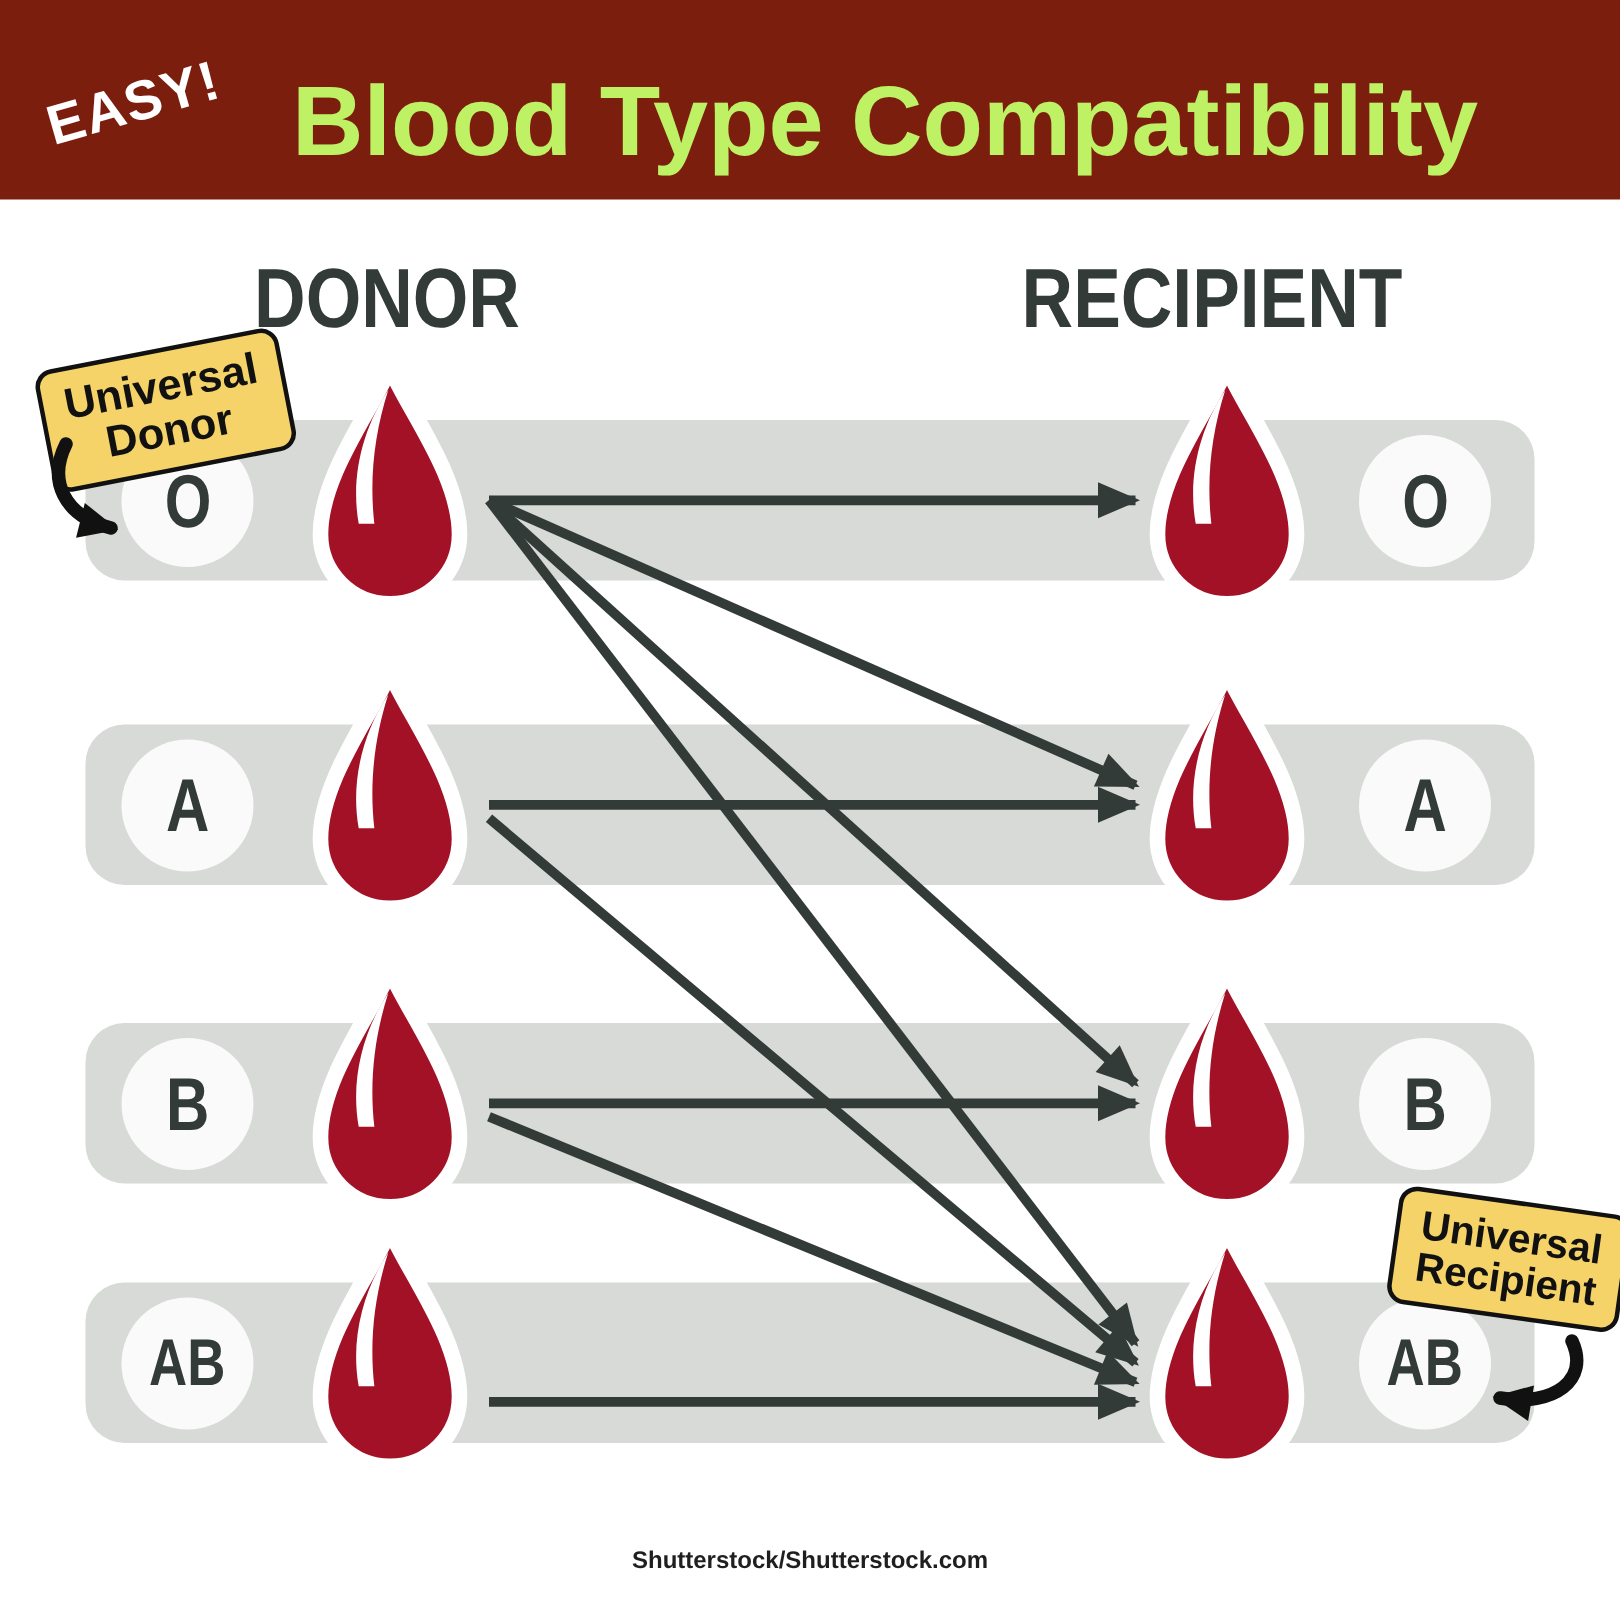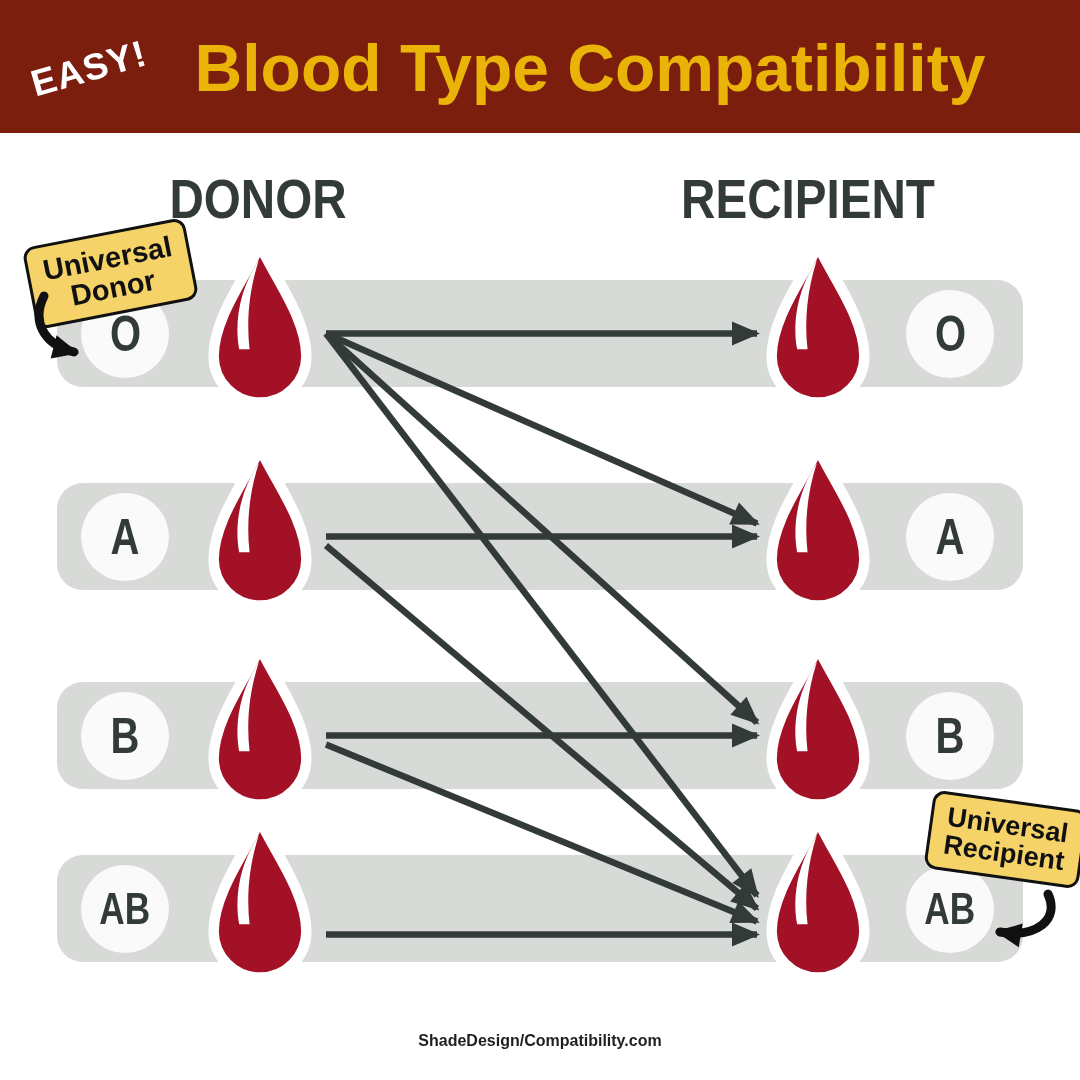--- a/index.html
+++ b/index.html
@@ -4,22 +4,22 @@
 <style>
   html,body{margin:0;padding:0;}
   body{
     width:1080px;height:1080px;position:relative;overflow:hidden;
     background:#ffffff;font-family:"Liberation Sans",sans-serif;
   }
   
   .header{position:absolute;left:0;top:0;width:1080px;height:133px;background:#7c1e0e;z-index:10;}
   .easy{position:absolute;left:30px;top:48px;transform:rotate(-16deg);
         color:#ffffff;font-weight:700;font-size:37px;letter-spacing:1px;white-space:nowrap;}
-  .title{position:absolute;left:162px;top:30px;width:856px;text-align:center;
-         color:#eab308;font-weight:700;font-size:66px;letter-spacing:0px;white-space:nowrap;}
+  .title{position:absolute;left:162px;top:42px;width:856px;text-align:center;
+         color:#bef264;font-weight:700;font-size:66px;letter-spacing:0px;white-space:nowrap;}
   
   .col-head{position:absolute;top:166px;color:#333b38;font-weight:700;font-size:56px;
             transform:translateX(-50%) scaleX(0.85);white-space:nowrap;z-index:2;}
   .col-head.donor{left:258px;}
   .col-head.recipient{left:808px;}
   
   .row{position:absolute;left:57px;width:966px;height:107px;z-index:1;}
   .bar{position:absolute;left:0;top:0;width:966px;height:107px;background:#d7dad6;border-radius:26px;}
   .circle{position:absolute;width:88px;height:88px;top:10px;border-radius:50%;background:#fafafa;
           display:flex;align-items:center;justify-content:center;z-index:2;}
@@ -165,13 +165,13 @@
 </div>
 <svg id="recip-tag-arrow" class="tag-arrow" width="96" height="62">
   <defs>
     <marker id="bh2" markerUnits="userSpaceOnUse" markerWidth="28" markerHeight="26" refX="22" refY="13" orient="auto">
       <path d="M1,1 L27,13 L1,25 Z" fill="#111111"></path>
     </marker>
   </defs>
   <path d="M80 8 C 92 34 68 52 32 46" stroke="#111111" stroke-width="9" fill="none" stroke-linecap="round" marker-end="url(#bh2)"></path>
 </svg>
 
-<div class="credit">ShadeDesign/Compatibility.com</div>
+<div class="credit">Shutterstock/Shutterstock.com</div>
 
 </body></html>

